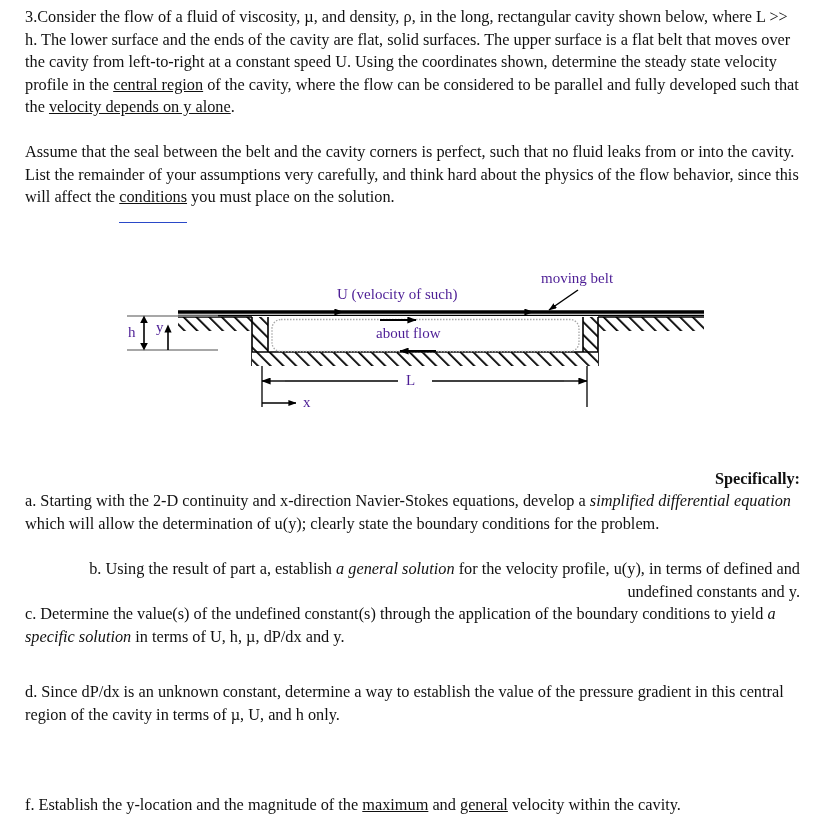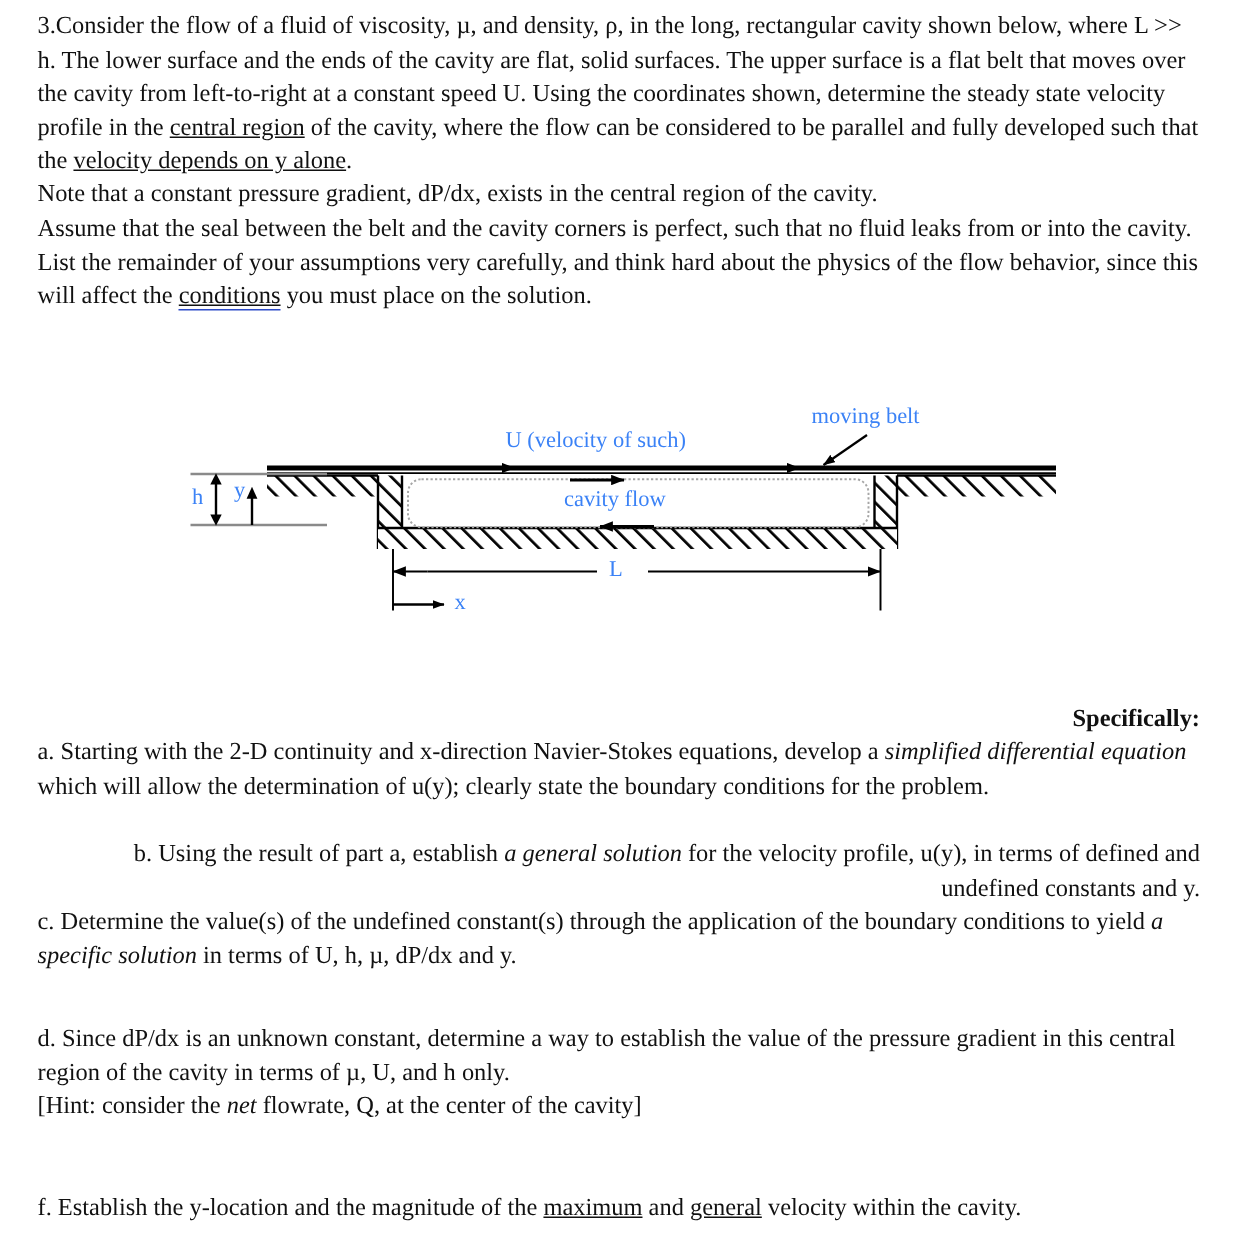--- a/index.html
+++ b/index.html
@@ -30,55 +30,52 @@
     line-height: 22.5px;
     text-align: left;
     color: #111111;
   }
   .para p { margin: 0; }
 
   .u-plain { text-decoration: underline; }
   .u-spell {
     text-decoration: underline;
     border-bottom: 1.5px solid #2a49c8;
-    padding-bottom: 0px;
+    padding-bottom: 16px;
   }
   .ital { font-style: italic; }
   .bold { font-weight: bold; }
   .ital-u { font-style: italic; text-decoration: underline; }
 
   
   #diagram {
     position: absolute;
     left: 0px;
     top: 262px;
     width: 823px;
     height: 170px;
   }
   #diagram svg { display: block; }
   .dlabel {
     position: absolute;
     font-family: "Liberation Serif", "DejaVu Serif", serif;
     font-size: 15px;
-    color: #3b82f6;
+    color: #4c1d95;
     white-space: nowrap;
   }
 </style>
 </head>
 <body>
 
 <div id="page">
 
   <div class="para" style="top:6px;">
     <p><span>3.Consider the flow of a fluid of viscosity, µ, and density, ρ, in the long, rectangular cavity shown below, where L &gt;&gt; h. The lower surface and the ends of the cavity are flat, solid surfaces. The upper surface is a flat belt that moves over the cavity from left-to-right at a constant speed U. Using the coordinates shown, determine the steady state velocity profile in the </span><span class="u-plain">central region</span><span> of the cavity, where the flow can be considered to be parallel and fully developed such that the </span><span class="u-plain">velocity depends on y alone</span><span>.</span></p>
   </div>
 
-  <div class="para" style="top:118px;">
-    <p><span>Note that a constant pressure gradient, dP/dx, exists in the central region of the cavity.</span></p>
-  </div>
 
   <div class="para" style="top:141px;">
     <p><span>Assume that the seal between the belt and the cavity corners is perfect, such that no fluid leaks from or into the cavity. List the remainder of your assumptions very carefully, and think hard about the physics of the flow behavior, since this will affect the </span><span class="u-spell">conditions</span><span> you must place on the solution.</span></p>
   </div>
 
   <div id="diagram">
     <svg width="823" height="170" viewBox="0 0 823 170" xmlns="http://www.w3.org/2000/svg">
       <defs>
         <pattern id="hatch" width="9" height="9" patternTransform="rotate(-45 0 0)" patternUnits="userSpaceOnUse">
           <rect width="9" height="9" fill="#ffffff"></rect>
@@ -170,21 +167,21 @@
         <line x1="432" y1="119" x2="564" y2="119" stroke="#000000" stroke-width="1.4"></line>
       </g>
 
       <g>
         <line x1="262" y1="141" x2="296" y2="141" stroke="#000000" stroke-width="1.6" marker-end="url(#arrThin)"></line>
       </g>
     </svg>
 
     <span class="dlabel" style="left:337px; top:24px;">U (velocity of such)</span>
     <span class="dlabel" style="left:541px; top:8px;">moving belt</span>
-    <span class="dlabel" style="left:376px; top:63px;">cavity flow</span>
+    <span class="dlabel" style="left:376px; top:63px;">about flow</span>
     <span class="dlabel" style="left:128px; top:62px;">h</span>
     <span class="dlabel" style="left:156px; top:57px;">y</span>
     <span class="dlabel" style="left:303px; top:132px;">x</span>
     <span class="dlabel" style="left:406px; top:110px;">L</span>
   </div>
 
   <div class="para" style="top:468px;text-align:right;">
     <p><span class="bold">Specifically:</span></p>
   </div>
 
@@ -197,22 +194,19 @@
   </div>
 
   <div class="para" style="top:603px;">
     <p><span>c. Determine the value(s) of the undefined constant(s) through the application of the boundary conditions to yield </span><span class="ital">a specific solution</span><span> in terms of U, h, µ, dP/dx and y.</span></p>
   </div>
 
   <div class="para" style="top:681px;">
     <p><span>d. Since dP/dx is an unknown constant, determine a way to establish the value of the pressure gradient in this central region of the cavity in terms of µ, U, and h only.</span></p>
   </div>
 
-  <div class="para" style="top:726px;">
-    <p><span>[Hint: consider the </span><span class="ital">net</span><span> flowrate, Q, at the center of the cavity]</span></p>
-  </div>
 
 
   <div class="para" style="top:794px;">
     <p><span>f. Establish the y-location and the magnitude of the </span><span class="u-plain">maximum</span><span> and </span><span class="u-plain">general</span><span> velocity within the cavity.</span></p>
   </div>
 
 </div>
 
 </body></html>

